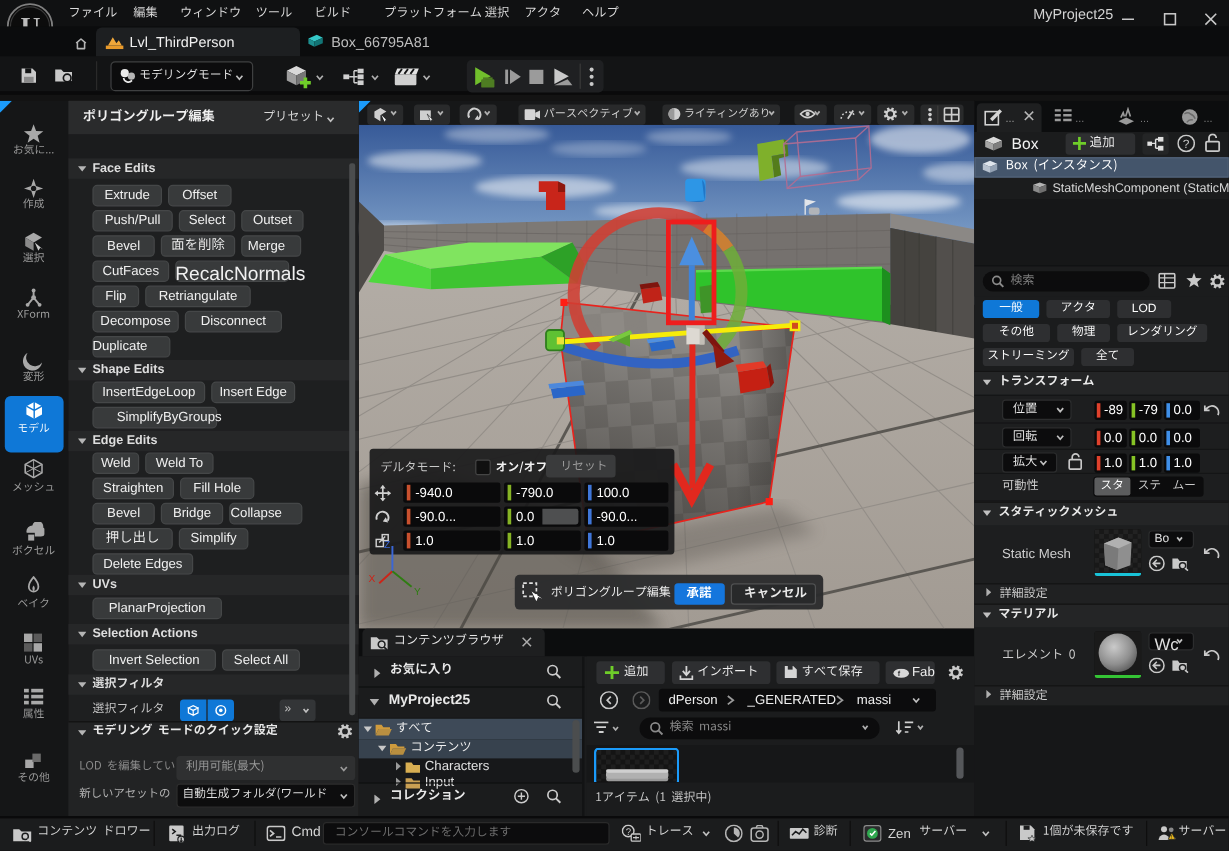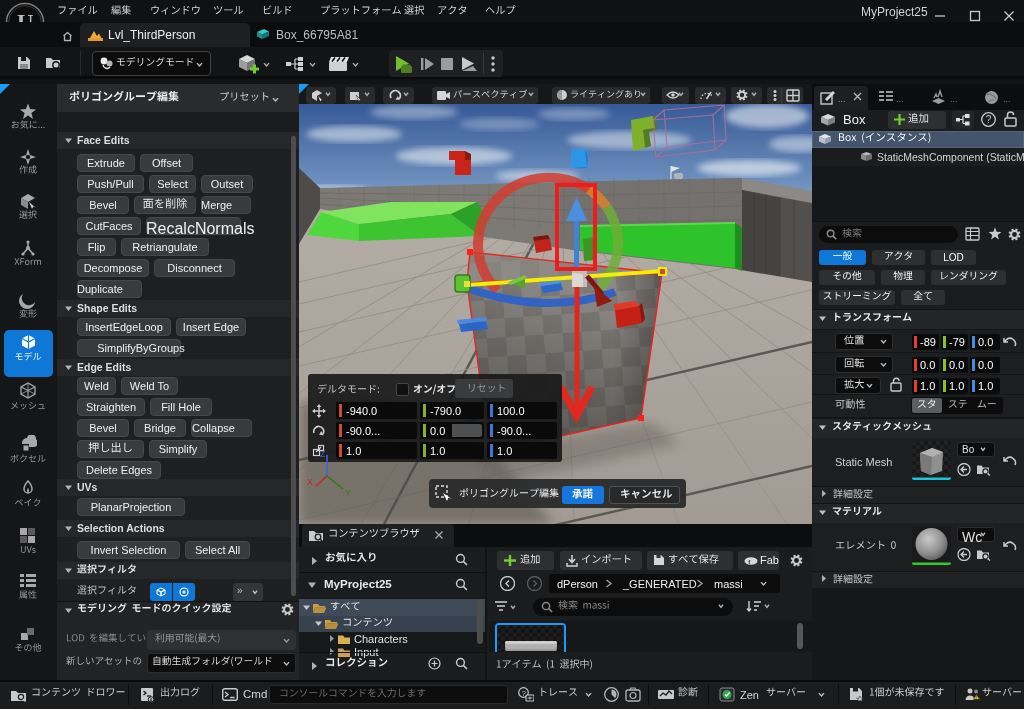--- a/index.html
+++ b/index.html
@@ -192,21 +192,21 @@
 <div class="btn" style="left:77px;top:175px;width:67px;height:18px"></div>
 <div class="t" style="left:77px;top:178px;width:67px;text-align:center;font-size:11px;color:#f0f0f0">Push/Pull</div>
 <div class="btn" style="left:149px;top:175px;width:47px;height:18px"></div>
 <div class="t" style="left:149px;top:178px;width:47px;text-align:center;font-size:11px;color:#f0f0f0">Select</div>
 <div class="btn" style="left:201px;top:175px;width:52px;height:18px"></div>
 <div class="t" style="left:201px;top:178px;width:52px;text-align:center;font-size:11px;color:#f0f0f0">Outset</div>
 <div class="btn" style="left:77px;top:196px;width:52px;height:18px"></div>
 <div class="t" style="left:77px;top:199px;width:52px;text-align:center;font-size:11px;color:#f0f0f0">Bevel</div>
 <div class="btn" style="left:134px;top:196px;width:62px;height:18px"></div>
 <div class="btn" style="left:201px;top:196px;width:50px;height:18px"></div>
-<div class="t" style="left:201px;top:199px;width:42px;text-align:left;font-size:11px;color:#f0f0f0">Merge</div>
+<div class="t" style="left:201px;top:199px;width:42px;text-align:center;font-size:11px;color:#f0f0f0">Merge</div>
 <div class="btn" style="left:77px;top:217px;width:64px;height:18px"></div>
 <div class="t" style="left:77px;top:220px;width:64px;text-align:center;font-size:11px;color:#f0f0f0">CutFaces</div>
 <div class="btn" style="left:146px;top:217px;width:95px;height:18px"></div>
 <div class="t" style="left:146px;top:220px;width:95px;text-align:right;font-size:16px;color:#f0f0f0">RecalcNormals</div>
 <div class="btn" style="left:77px;top:238px;width:39px;height:18px"></div>
 <div class="t" style="left:77px;top:241px;width:39px;text-align:center;font-size:11px;color:#f0f0f0">Flip</div>
 <div class="btn" style="left:121px;top:238px;width:88px;height:18px"></div>
 <div class="t" style="left:121px;top:241px;width:88px;text-align:center;font-size:11px;color:#f0f0f0">Retriangulate</div>
 <div class="btn" style="left:77px;top:259px;width:72px;height:18px"></div>
 <div class="t" style="left:77px;top:262px;width:72px;text-align:center;font-size:11px;color:#f0f0f0">Decompose</div>

